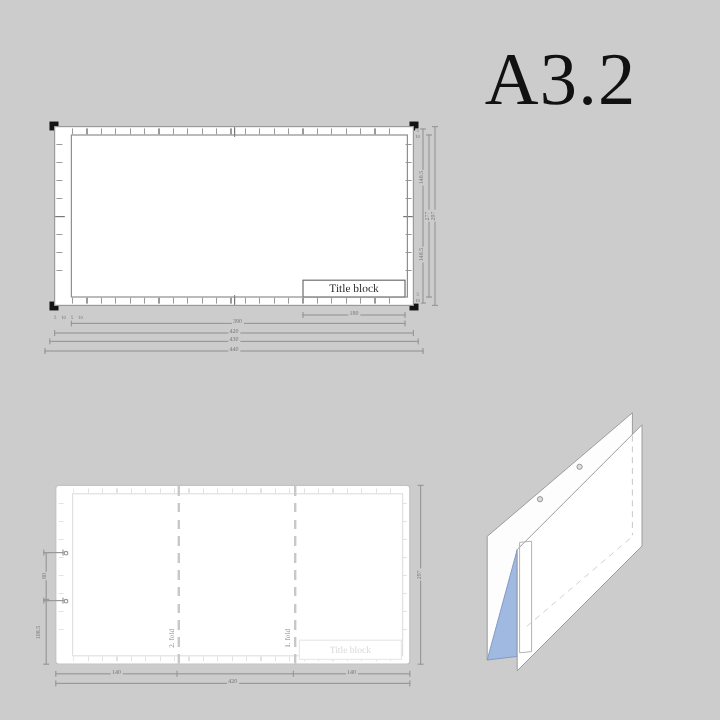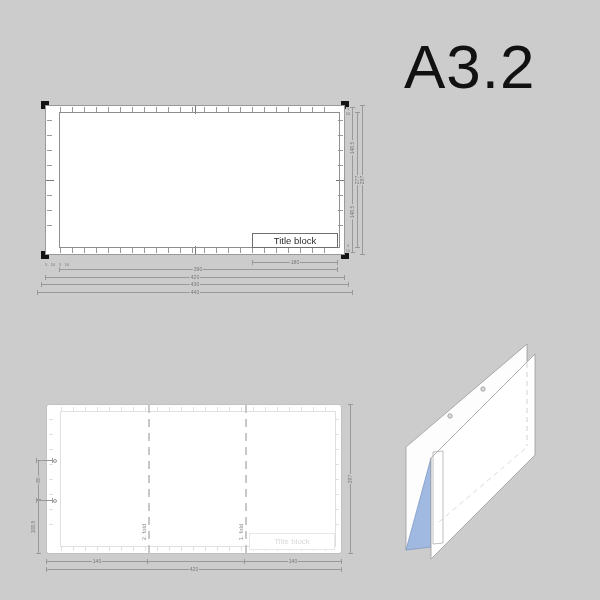--- a/index.html
+++ b/index.html
@@ -1,17 +1,17 @@
 <!DOCTYPE html>
 <html><head>
 <meta charset="utf-8">
 <style>
   html,body{margin:0;padding:0;background:#cccccc;}
   #stage{position:relative;width:544px;height:600px;background:#cccccc;overflow:hidden;
-         font-family:Liberation Sans, sans-serif;}
+         font-family:Liberation Serif, serif;}
   .sheet{position:absolute;background:#ffffff;border:1px solid #9a9a9a;box-sizing:border-box;}
   #front-sheet{left:45px;top:105px;width:300px;height:150px;}
   #fold-sheet{left:46px;top:404px;width:296px;height:150px;border-color:#c2c2c2;border-radius:3px;}
   .inner-frame{position:absolute;border:1px solid #8e8e8e;box-sizing:border-box;background:transparent;}
   #front-frame{left:13px;top:6px;width:281px;height:136px;}
   #fold-frame{left:13px;top:6px;width:276px;height:136px;border-color:#e0e0e0;}
   .ticks-h{position:absolute;left:14px;right:14px;height:5px;
            background:repeating-linear-gradient(90deg,#9a9a9a 0 1px,transparent 1px 12px);}
   .ticks-v{position:absolute;top:14px;bottom:14px;width:5px;
            background:repeating-linear-gradient(180deg,#9a9a9a 0 1px,transparent 1px 15px);}

